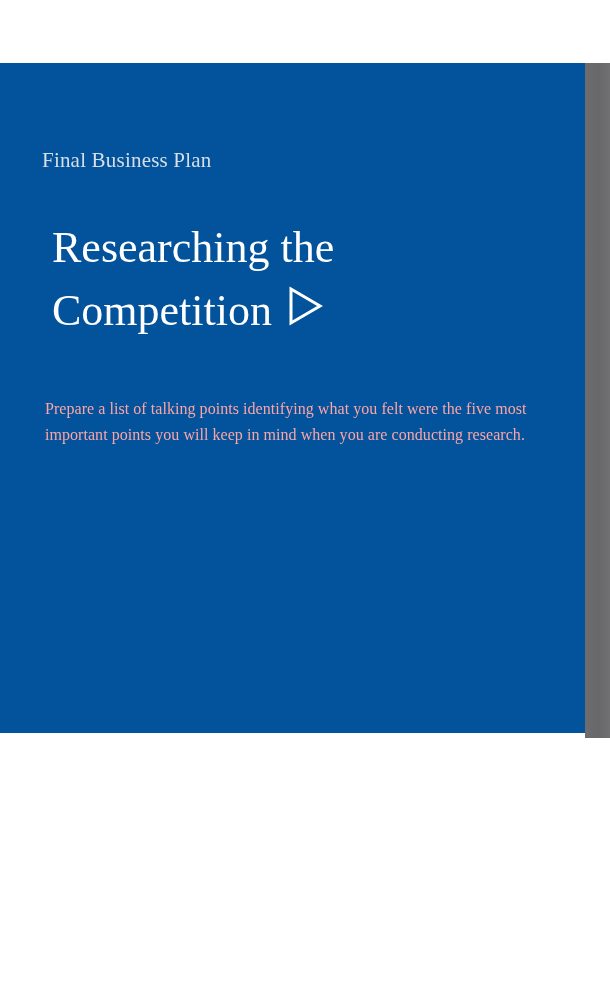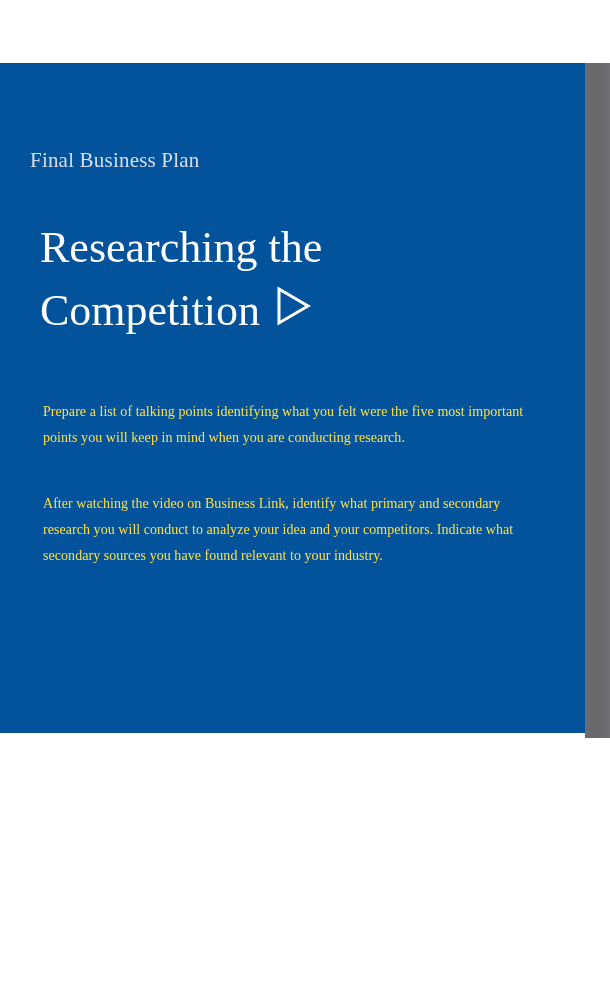--- a/index.html
+++ b/index.html
@@ -37,21 +37,21 @@
 
   
   #slide-panel {
     position: absolute;
     left: 0;
     top: 63px;
     width: 585px;
     height: 670px;
     background: #03529c;
     box-sizing: border-box;
-    padding: 0 30px;
+    padding: 0 42px;
     overflow: hidden;
   }
 
   
   .eyebrow {
     color: #d8dfe6;
     font-size: 21px;
     line-height: 40px;
     letter-spacing: 0.2px;
     white-space: nowrap;
@@ -75,24 +75,24 @@
     vertical-align: -2px;
     margin-left: 14px;
     font-size: 44px;
     line-height: 1;
     color: #ffffff;
   }
   #play-triangle-icon svg { display: block; }
 
   
   .body-paragraph {
-    color: #fde047;
-    font-size: 14px;
+    color: #fca5a5;
+    font-size: 16px;
     line-height: 26px;
-    margin: 13px;
+    margin: 3px;
     max-width: 512px;
     letter-spacing: 0.05px;
   }
   #paragraph-1 { padding-top: 44px; }
   #paragraph-2 { padding-top: 27px; }
 </style>
 </head>
 <body>
 
 <div id="page-canvas">
@@ -103,16 +103,15 @@
 
     <div id="course-title" class="eyebrow">Final Business Plan</div>
 
 
     <h1 id="slide-heading"><span id="slide-heading-text">Researching the Competition</span><span id="play-triangle-icon"><svg width="38" height="42" viewBox="0 0 38 42" aria-hidden="true">
             <polygon points="5,4 34,21 5,38" fill="none" stroke="#ffffff" stroke-width="3" stroke-linejoin="miter"></polygon>
           </svg></span></h1>
 
     <p id="paragraph-1" class="body-paragraph">Prepare a list of talking points identifying what you felt were the five most important points you will keep in mind when you are conducting research.</p>
 
-    <p id="paragraph-2" class="body-paragraph">After watching the video on Business Link, identify what primary and secondary research you will conduct to analyze your idea and your competitors. Indicate what secondary sources you have found relevant to your industry.</p>
 
   </div>
 </div>
 
 </body></html>

